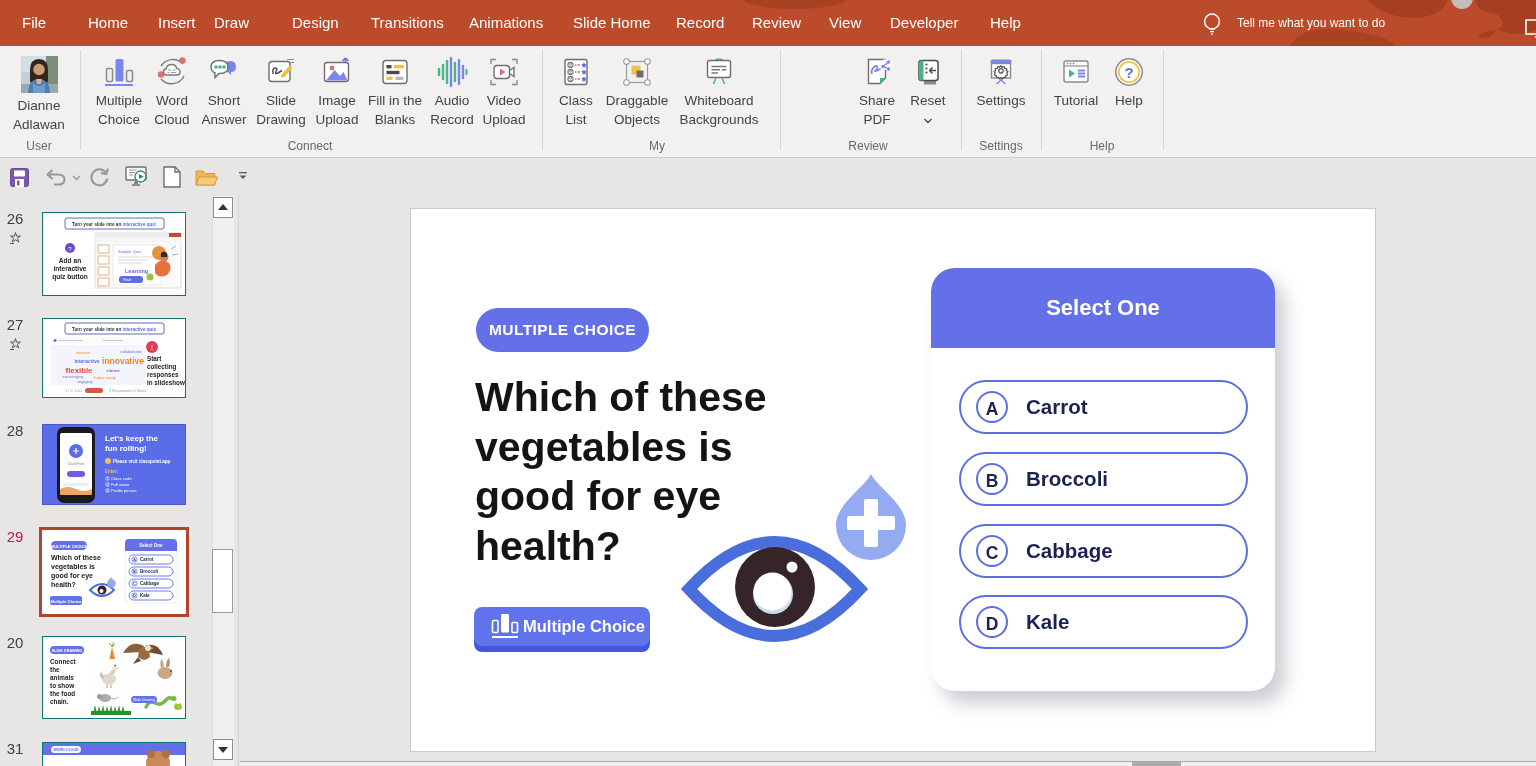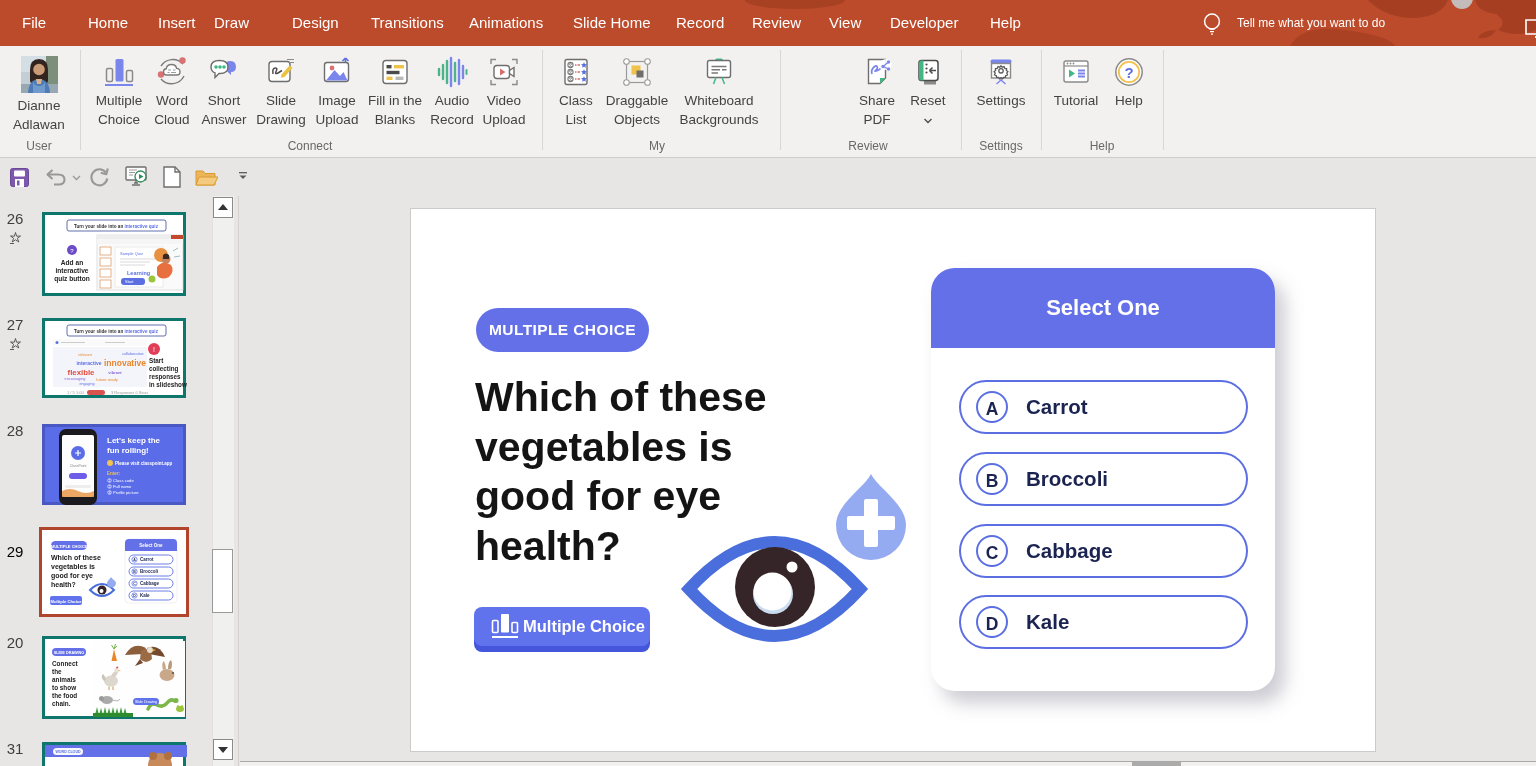--- a/index.html
+++ b/index.html
@@ -17,21 +17,21 @@
 .rbtn .ric { display:block; margin:4px auto 3px; width:32px; height:32px; }
 .rgl { position:absolute; top:93px; text-align:center; color:#6A6867; font-size:12px; width:80px; }
 .rsep { position:absolute; top:4px; height:100px; width:1px; background:#D9D7D5; }
 
 
 #qat { position:absolute; left:0; top:159px; width:1536px; height:37px; background:#E7E6E5; }
 
 
 #panel { position:absolute; left:0; top:196px; width:240px; height:570px; background:#E7E6E5; }
 .thumbnum { position:absolute; left:0; width:30px; text-align:center; font-size:15px; color:#3f3f3f; }
-.thumb { position:absolute; left:42px; width:144px; background:#fff; border:3px solid #0f766e; }
+.thumb { position:absolute; left:42px; width:144px; background:#fff; border:1px solid #0f766e; }
 
 
 #canvasbg { position:absolute; left:240px; top:196px; width:1296px; height:570px; background:#E7E6E5; }
 #slide { position:absolute; left:410px; top:208px; width:966px; height:544px; background:#fff; border:1px solid #CCCBCA; }
 .opt { position:absolute; left:28px; width:289px; height:54px; border:2px solid #5B6FE3; border-radius:27px; background:#fff; }
 .opt .letter { position:absolute; left:15px; top:9px; width:32px; height:32px; border:2.5px solid #5B6FE3; border-radius:50%; text-align:center; line-height:32px; font-size:17.5px; font-weight:bold; color:#1B2350; }
 .opt .olabel { position:absolute; left:65px; top:0; line-height:50px; font-size:20.5px; font-weight:bold; color:#1B2350; }
 </style>
 </head>
 <body>
@@ -335,21 +335,21 @@
   <svg width="13" height="13" viewBox="0 0 13 13" style="position:absolute;left:9px;top:36px">
       <path d="M6.5 0.5 L7.6 4.2 L11.5 4 L8.4 6.3 L9.8 10 L6.5 7.8 L3.2 10 L4.6 6.3 L1.5 4 L5.4 4.2 Z" fill="none" stroke="#5a5a5a" stroke-width="1"></path>
       <path d="M1 11.5 L5 11.5" stroke="#5a5a5a" stroke-width="1"></path>
     </svg>
   <div class="thumbnum" style="top:120px">27</div>
   <svg width="13" height="13" viewBox="0 0 13 13" style="position:absolute;left:9px;top:142px">
       <path d="M6.5 0.5 L7.6 4.2 L11.5 4 L8.4 6.3 L9.8 10 L6.5 7.8 L3.2 10 L4.6 6.3 L1.5 4 L5.4 4.2 Z" fill="none" stroke="#5a5a5a" stroke-width="1"></path>
       <path d="M1 11.5 L5 11.5" stroke="#5a5a5a" stroke-width="1"></path>
     </svg>
   <div class="thumbnum" style="top:226px">28</div>
-  <div class="thumbnum" style="top:347px;color:#000000">29</div>
+  <div class="thumbnum" style="top:332px;color:#be185d">29</div>
   <div class="thumbnum" style="top:438px">20</div>
   <div class="thumbnum" style="top:544px">31</div>
 
   <div class="thumb" style="top:16px;height:84px">
     <svg width="142" height="82" viewBox="0 0 142 82">
       <rect x="22" y="5" width="99" height="11" rx="2" fill="#fff" stroke="#3a4a9a" stroke-width="0.8"></rect>
       <text x="71" y="12.5" text-anchor="middle" font-size="4.6" font-weight="bold" fill="#333" font-family="Liberation Sans">Turn your slide into an <tspan fill="#5B6FE3">interactive quiz</tspan></text>
       <circle cx="27" cy="35" r="5" fill="#6C4BC8"></circle>
         <text x="27" y="37.5" font-size="6" fill="#fff" text-anchor="middle">?</text>
       <text x="27" y="50" font-size="6.6" font-weight="bold" fill="#222" text-anchor="middle" font-family="Liberation Sans">Add an</text>

